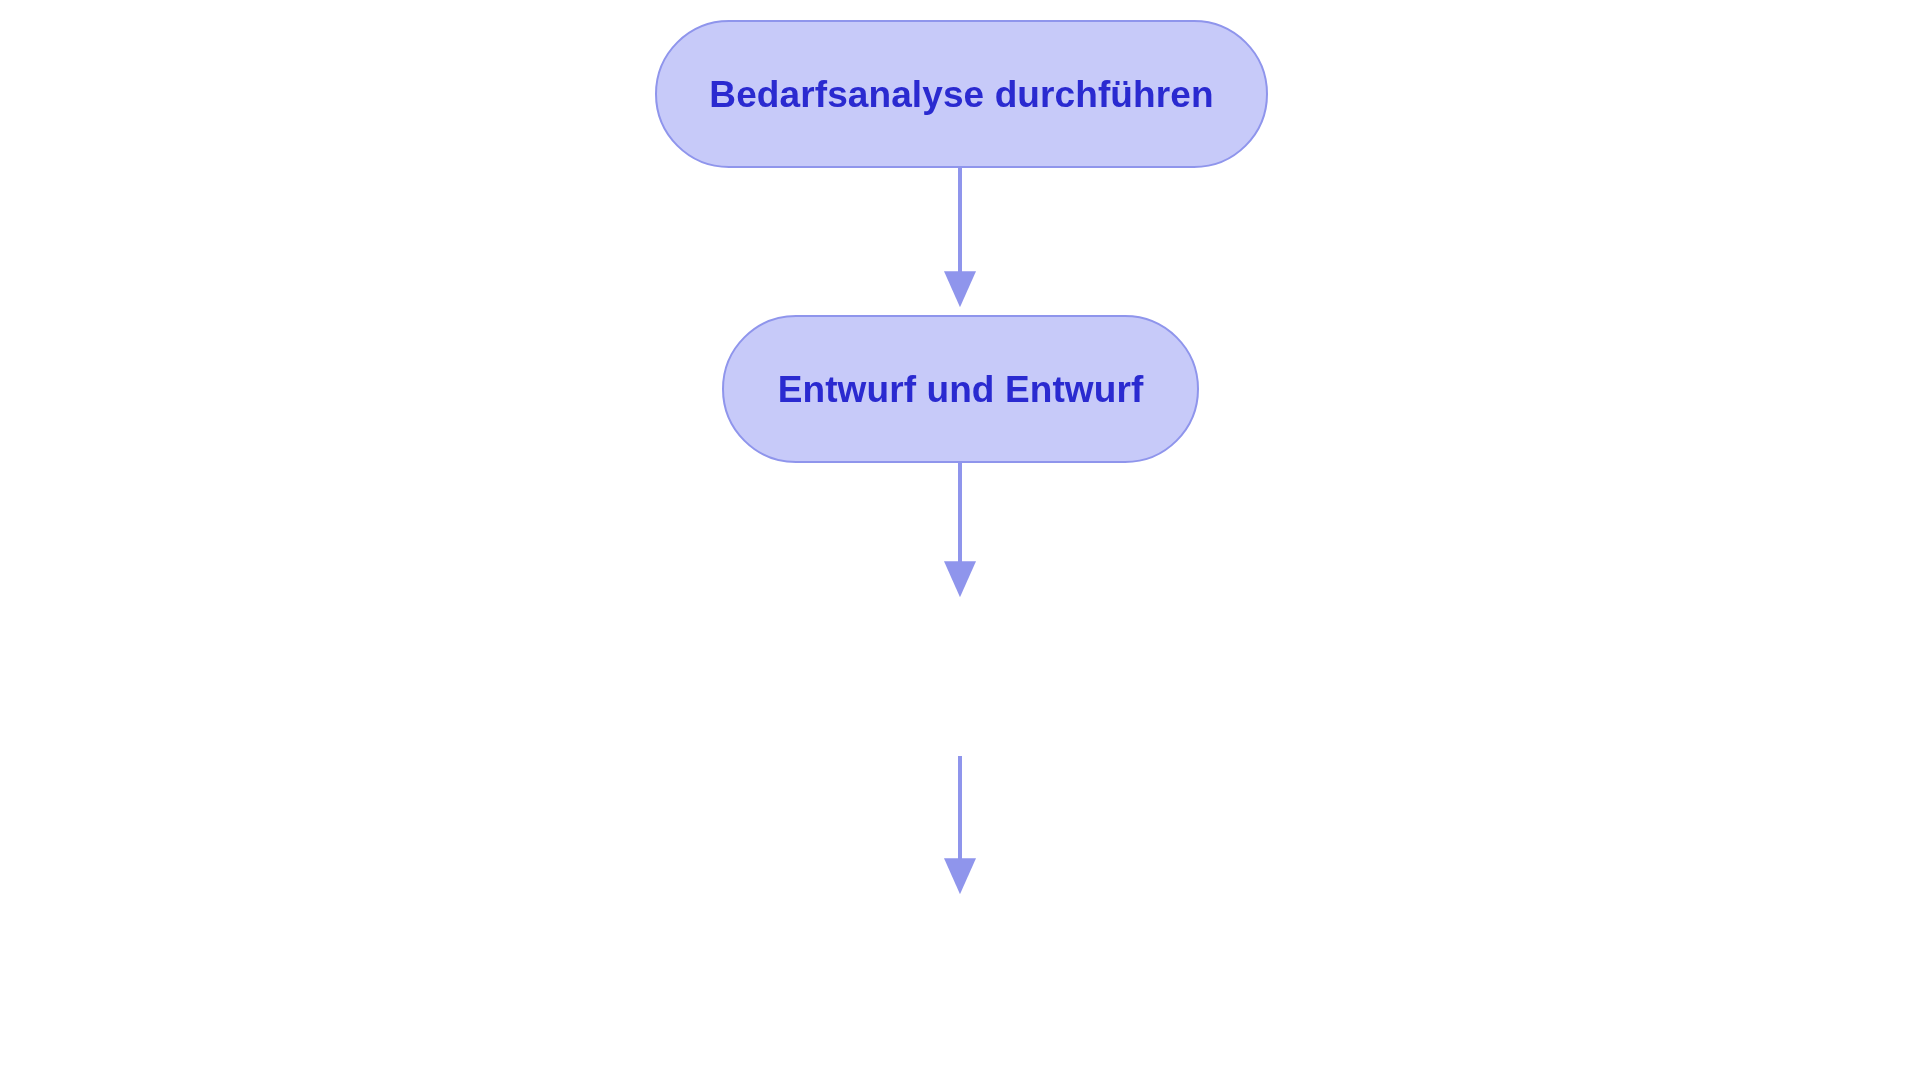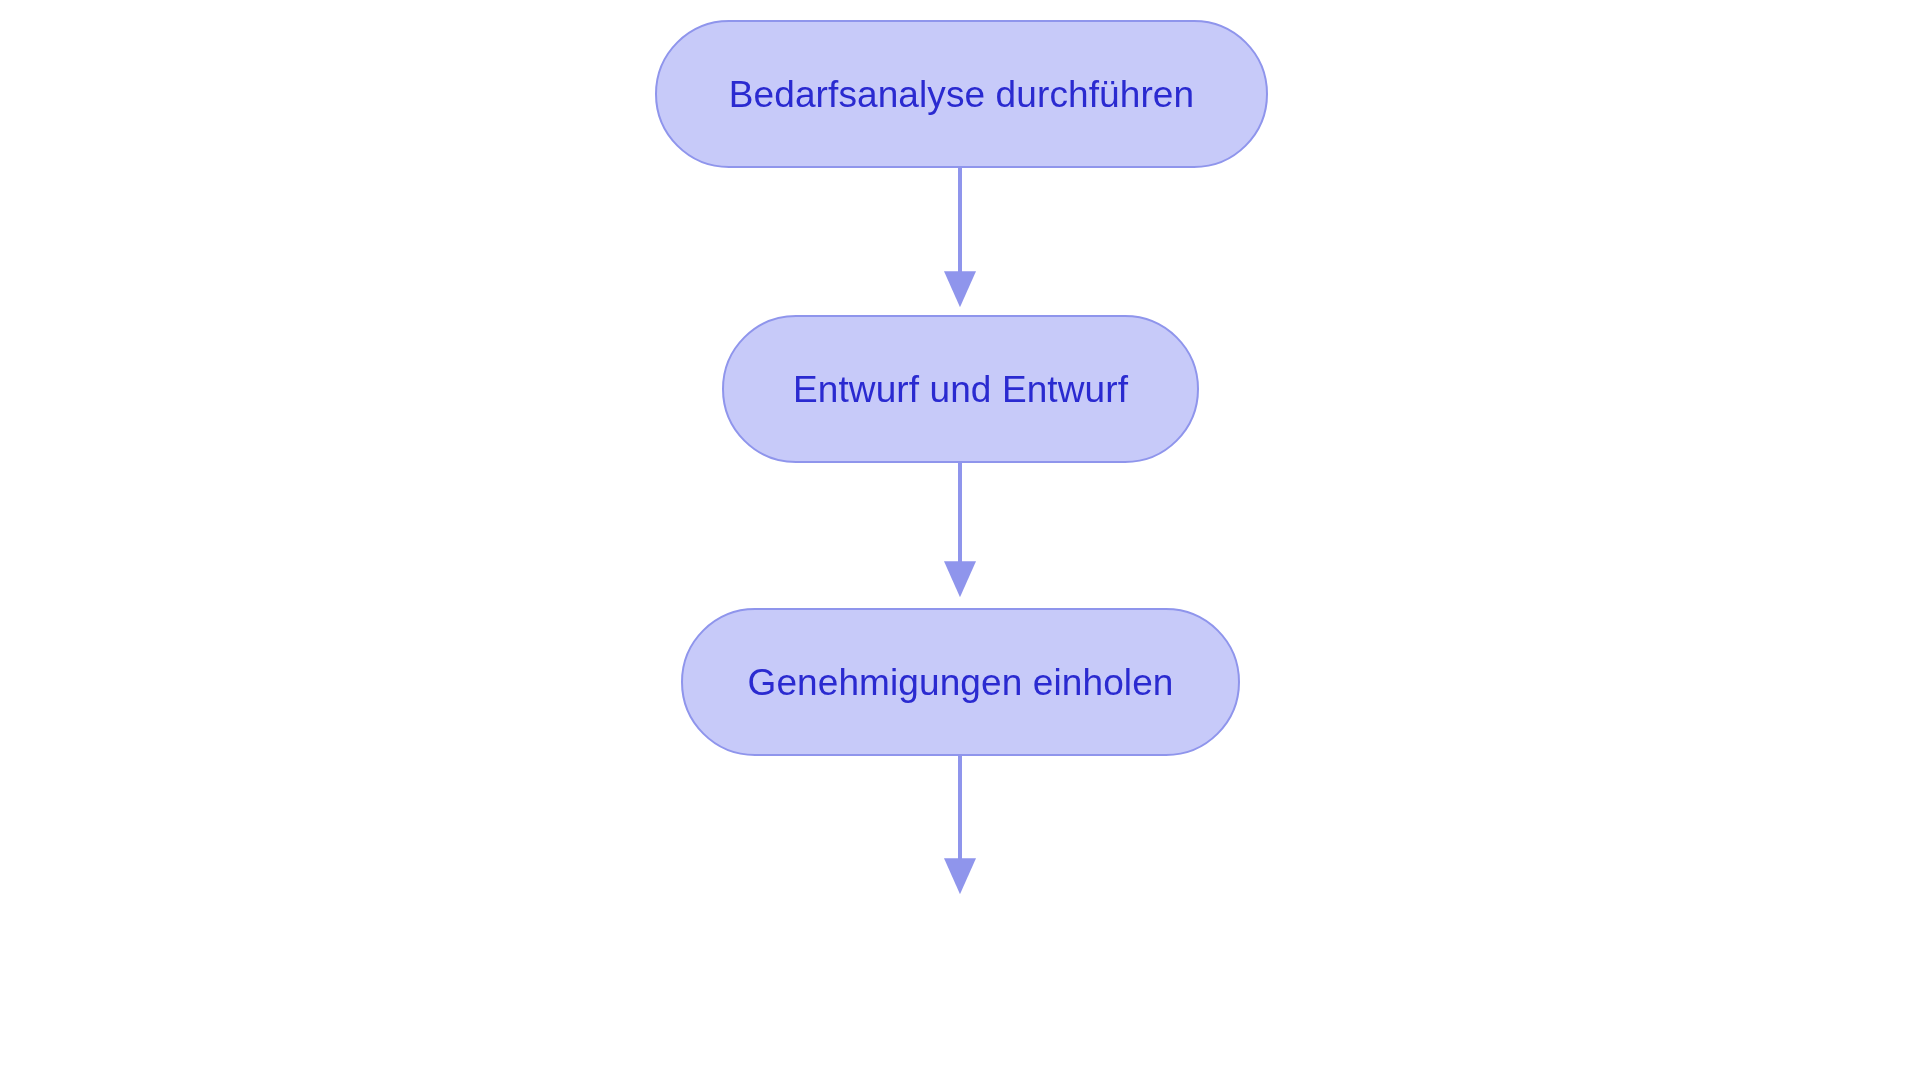--- a/index.html
+++ b/index.html
@@ -41,21 +41,21 @@
     justify-content: center;
     background: #c7caf9;
     border: 2px solid #8f95ec;
     border-radius: 400px;      
     z-index: 2;
   }
   .node-label {
     color: #2a2ad0;
     font-family: "Liberation Sans", sans-serif;
     font-size: 37px;
-    font-weight: 400;
+    font-weight: 700;
     line-height: 1;
     letter-spacing: 0.1px;
     white-space: nowrap;
     text-align: center;
   }
 
   
   #node-1 { left: 655px;  top: 20px;   width: 613px; height: 148px; }
   #node-2 { left: 722px;  top: 315px;  width: 477px; height: 148px; }
   #node-3 { left: 681px;  top: 608px;  width: 559px; height: 148px; }
@@ -87,18 +87,15 @@
   </svg>
 
   <div class="node" id="node-1">
     <span class="node-label">Bedarfsanalyse durchführen</span>
   </div>
 
   <div class="node" id="node-2">
     <span class="node-label">Entwurf und Entwurf</span>
   </div>
 
-  <div class="node" id="node-3">
-    <span class="node-label">Genehmigungen einholen</span>
-  </div>
 
 
 </div>
 
 </body></html>

